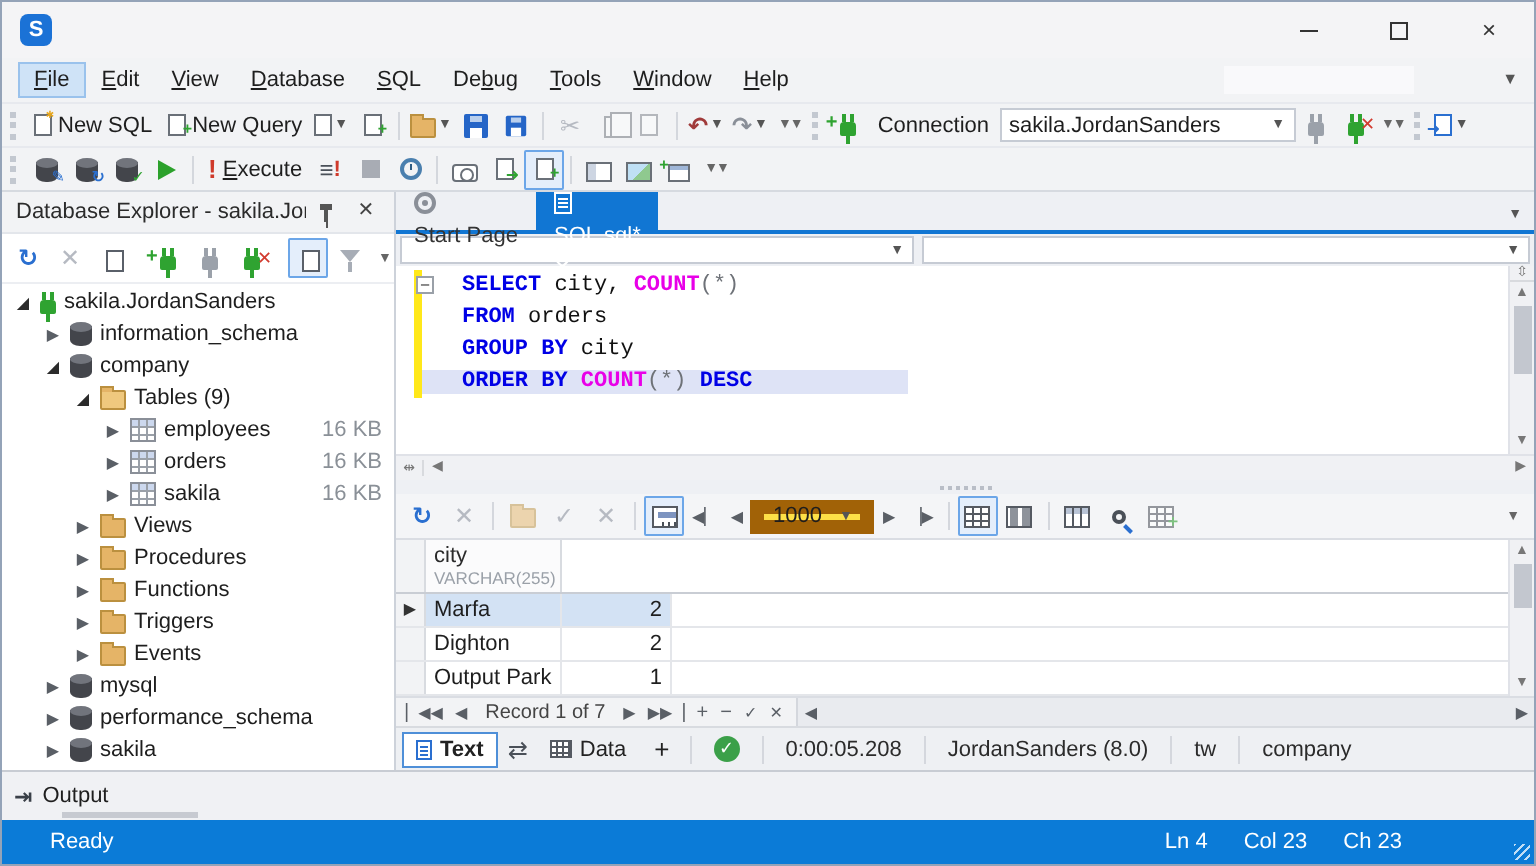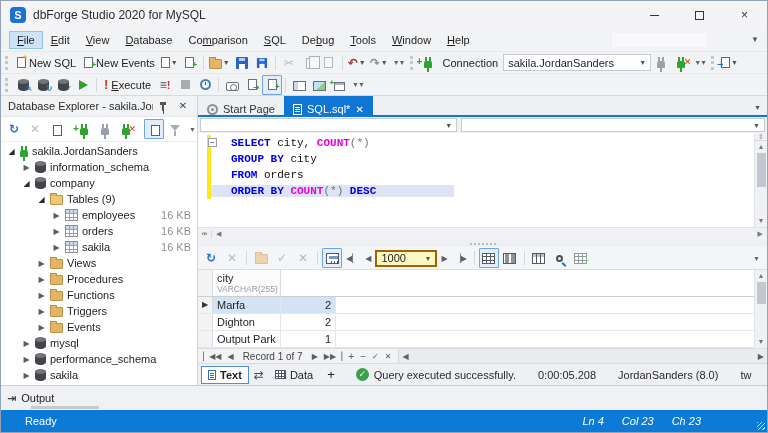--- a/index.html
+++ b/index.html
@@ -117,21 +117,21 @@
   .tree { flex:1 1 auto; overflow:hidden; padding-top:1px; }
   .trow { height:16px; display:flex; align-items:center; gap:4px; padding-right:6px; }
   .texp { width:9px; font-size:8px; color:#5a5f66; text-align:center; flex:0 0 auto; }
   .texp.exp { color:#2b2b2b; }
   .tlabel { white-space:nowrap; }
   .tsize { margin-left:auto; color:#8a9097; }
 
   
   .docarea { flex:1 1 auto; display:flex; flex-direction:column; min-width:0; background:#eef0f4; }
   .tabbar { height:21px; display:flex; align-items:flex-end; background:#eef0f4; border-bottom:2px solid #1176d3; position:relative; }
-  .tab { height:19px; display:flex; align-items:flex-end; gap:5px; padding:0 9px; color:#333; }
+  .tab { height:19px; display:flex; align-items:flex-start; gap:5px; padding:0 9px; color:#333;flex-direction:column; }
   .tab.active { background:#1176d3; color:#fff; }
   .tab .close { font-size:10px; font-weight:bold; }
   .tab-overflow { position:absolute; right:6px; bottom:4px; font-size:7px; color:#555; }
   .combos { height:16px; display:flex; gap:4px; padding:1px 2px; background:#eef0f4; }
   .combo { background:#fff; border:1px solid #c6cbd4; display:flex; align-items:center; }
   .combo .arr { margin-left:auto; font-size:7px; color:#555; padding-right:4px; }
   .combo.c1 { flex:0 0 45.5%; } .combo.c2 { flex:1 1 auto; }
 
   .editor-wrap { flex:1 1 auto; display:flex; min-height:0; background:#fff; }
   .editor { flex:1 1 auto; font-family:"DejaVu Sans Mono","Liberation Mono",monospace; font-size:11px; padding-top:2px; overflow:hidden; }
@@ -152,21 +152,21 @@
   .sarr { height:12px; line-height:12px; }
   .hscroll { height:13px; background:#f0f1f4; border-top:1px solid #e0e2e8; display:flex; align-items:center; font-size:7px; color:#777; flex:0 0 auto; }
   .hsp { width:14px; border-right:1px solid #d8dade; text-align:center; }
   .hscroll .sarr { height:auto; padding:0 4px; }
   .hfill { flex:1 1 auto; }
 
   .hsplit { height:7px; background:#eef0f4; display:flex; align-items:center; justify-content:center; flex:0 0 auto; }
   .grip-dots { width:26px; border-top:2px dotted #b9bec7; }
 
   .rtoolbar { height:23px; background:#f4f5f7; display:flex; align-items:center; padding:0 3px; gap:1px; border-bottom:1px solid #dadde3; flex:0 0 auto; }
-  .pgcombo { width:62px; height:17px; background:#fef9c3; border:2px solid #a16207; display:flex; align-items:center; padding:0 4px; }
+  .pgcombo { width:62px; height:17px; background:#fde047; border:7px solid #a16207; display:flex; align-items:center; padding:0 4px; }
   .pgcombo .arr { margin-left:auto; font-size:7px; color:#555; }
   .rtb-overflow { margin-left:auto; font-size:7px; color:#666; padding-right:4px; }
 
   .grid-wrap { height:78px; display:flex; background:#fff; flex:0 0 auto; }
   .grid { flex:1 1 auto; overflow:hidden; }
   .ghead { display:flex; height:27px; border-bottom:1px solid #c9cdd4; }
   .gcorner { width:15px; background:#f2f3f5; border-right:1px solid #d8dbe0; flex:0 0 auto; }
   .gcol { border-right:1px solid #d8dbe0; padding:2px 4px; background:#fbfbfc; }
   .gcol .nm { color:#2b2b2b; } .gcol .ty { color:#9aa0a8; font-size:8.5px; }
   .gcol.c-city { width:68px; } .gcol.c-count { width:55px; }
@@ -189,50 +189,48 @@
   .mini-sql { width:8px; height:10px; border:1px solid #2a6fd0; position:relative; background:#fff; }
   .mini-sql::before { content:""; position:absolute; left:1px; top:2px; width:4px; height:1px; background:#2a6fd0; box-shadow:0 2px 0 #2a6fd0, 0 4px 0 #2a6fd0; }
   .mini-grid { width:11px; height:9px; border:1px solid #555a62; background-color:#fff;
                background-image: repeating-linear-gradient(to right, transparent 0 2px, #555a62 2px 3px),
                                  repeating-linear-gradient(to bottom, transparent 0 2px, #555a62 2px 3px); }
 
   
   .outputrow { height:25px; background:#f0f1f4; border-top:1px solid #c8ccd3; display:flex; align-items:center; padding-left:6px; gap:5px; flex:0 0 auto; position:relative; }
   .out-scroll { position:absolute; left:30px; bottom:1px; width:68px; height:3px; background:#c7cad1; }
   .statusbar { height:22px; background:#0b7bd7; color:#fff; display:flex; align-items:center; padding:0 10px 0 24px; flex:0 0 auto; position:relative; }
-  .sb-right { margin-left:auto; display:flex; gap:18px; margin-right:56px;font-style:italic; }
+  .sb-right { margin-left:auto; display:flex; gap:18px; margin-right:56px; }
   .sb-grip { position:absolute; right:2px; bottom:2px; width:8px; height:8px;
              background:repeating-linear-gradient(135deg, rgba(255,255,255,.75) 0 1px, transparent 1px 3px); }
 </style>
 </head>
 <body>
 
 <div class="window">
 
   <div class="titlebar">
     <span class="logo">S</span>
-    <span class="title-text">dbForge Studio 2020 for MySQL</span>
     <div class="wctrl">
       <span class="wbtn">
           <span class="min-bar"></span>
         </span>
       <span class="wbtn">
           <span class="max-box"></span>
         </span>
       <span class="wbtn">×</span>
     </div>
   </div>
 
   <div class="menubar">
     <span id="menu-items" style="display:flex;align-items:center;">
         <span class="menu-item active"><u>F</u>ile</span>
         <span class="menu-item"><u>E</u>dit</span>
         <span class="menu-item"><u>V</u>iew</span>
         <span class="menu-item"><u>D</u>atabase</span>
-        <span class="menu-item">Co<u>m</u>parison</span>
         <span class="menu-item"><u>S</u>QL</span>
         <span class="menu-item">De<u>b</u>ug</span>
         <span class="menu-item"><u>T</u>ools</span>
         <span class="menu-item"><u>W</u>indow</span>
         <span class="menu-item"><u>H</u>elp</span>
       </span>
     <span class="menu-search"></span>
     <span class="menu-overflow">▼</span>
   </div>
 
@@ -241,21 +239,21 @@
     <span class="tbtn labeled">
         <span class="ic i-page">
           <span class="badge star">＊</span>
         </span>
         <span class="lbl">New SQL</span>
       </span>
     <span class="tbtn labeled">
         <span class="ic i-page">
           <span class="badge plus">+</span>
         </span>
-        <span class="lbl">New Events</span>
+        <span class="lbl">New Query</span>
       </span>
     <span class="tbtn">
         <span class="ic i-page"></span>
         <span class="drop">▼</span>
       </span>
     <span class="tbtn">
         <span class="ic i-page">
           <span class="badge plus">+</span>
         </span>
       </span>
@@ -537,26 +535,26 @@
             <div class="eline">
               <span class="egut">
                 <span class="ecollapse">−</span>
               </span>
               <span class="ebar"></span>
               <span class="ecode"><span class="tok-kw">SELECT</span><span class="tok-pl"> city, </span><span class="tok-fn">COUNT</span><span class="tok-op">(*)</span></span>
             </div>
             <div class="eline">
               <span class="egut"></span>
               <span class="ebar"></span>
-              <span class="ecode"><span class="tok-kw">GROUP BY</span><span class="tok-pl"> city</span></span>
+              <span class="ecode"><span class="tok-kw">FROM</span><span class="tok-pl"> orders</span></span>
             </div>
             <div class="eline">
               <span class="egut"></span>
               <span class="ebar"></span>
-              <span class="ecode"><span class="tok-kw">FROM</span><span class="tok-pl"> orders</span></span>
+              <span class="ecode"><span class="tok-kw">GROUP BY</span><span class="tok-pl"> city</span></span>
             </div>
             <div class="eline hl">
               <span class="egut"></span>
               <span class="ebar"></span>
               <span class="ecode"><span class="tok-kw">ORDER BY</span><span class="tok-pl"> </span><span class="tok-fn">COUNT</span><span class="tok-op">(*)</span><span class="tok-kw"> DESC</span></span>
             </div>
           </div>
         <div class="vscroll">
           <span class="vsp">⇳</span>
           <span class="sarr">▲</span>
@@ -682,21 +680,20 @@
           </span>
         <span class="glyph" style="color:#4a5058;padding:0 3px">⇄</span>
         <span class="ftab">
             <span class="ic mini-grid"></span>
             <span>Data</span>
           </span>
         <span class="ftab" style="font-size:13px">+</span>
         <span class="fsep"></span>
         <span class="fcell">
             <span class="ic i-ok">✓</span>
-            <span>Query executed successfully.</span>
           </span>
         <span class="fsep"></span>
         <span class="fcell">0:00:05.208</span>
         <span class="fsep"></span>
         <span class="fcell">JordanSanders (8.0)</span>
         <span class="fsep"></span>
         <span class="fcell">tw</span>
         <span class="fsep"></span>
         <span class="fcell">company</span>
 

